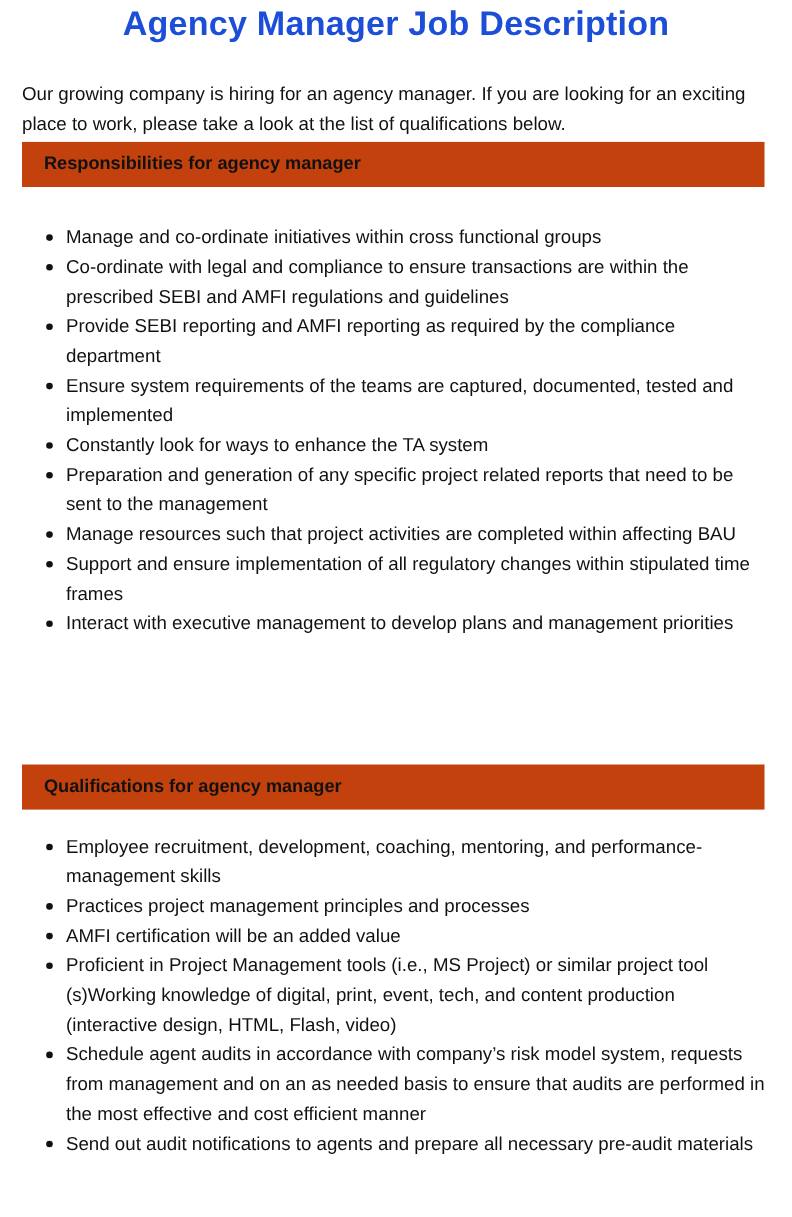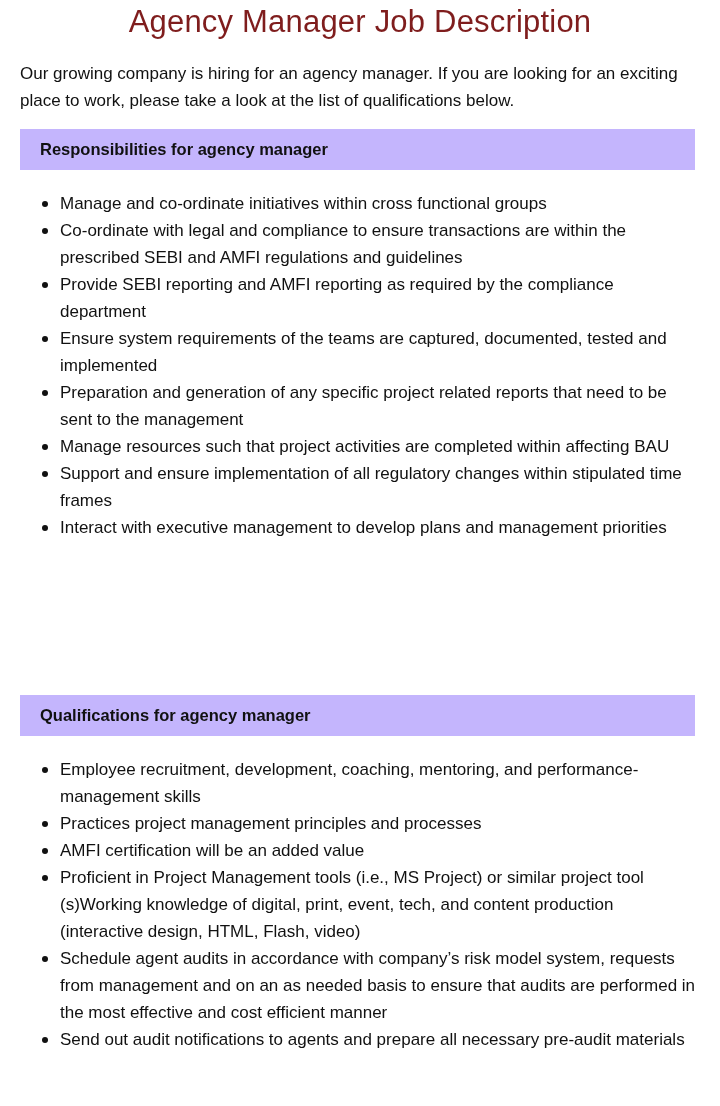--- a/index.html
+++ b/index.html
@@ -22,60 +22,60 @@
       width: 720px;
     }
     .title {
       margin: 0;
       position: absolute;
       top: 2px;
       left: 0;
       width: 720px;
       text-align: center;
       font-size: 31px;
-      font-weight: normal;
+      font-weight: bold;
       line-height: 40px;
-      color: #7f1d1d;
+      color: #1d4ed8;
       letter-spacing: 0.2px;
     }
     .intro {
       position: absolute;
-      top: 60px;
+      top: 72px;
       left: 20px;
       width: 680px;
       margin: 0;
       font-size: 17px;
       line-height: 27px;
       color: #111111;
     }
     .section-header {
       position: absolute;
       left: 20px;
       width: 675px;
       height: 41px;
-      background: #c4b5fd;
+      background: #c2410c;
       box-sizing: border-box;
       padding-left: 20px;
       font-size: 16.5px;
       font-weight: bold;
       line-height: 41px;
       color: #111111;
     }
     .section-header.resp { top: 129px; }
     .section-header.qual { top: 695px; }
     ul.items {
       position: absolute;
       left: 20px;
       width: 680px;
       margin: 0;
       padding: 0 0 0 40px;
       box-sizing: border-box;
       list-style: none;
     }
-    ul.items.resp { top: 190px; }
+    ul.items.resp { top: 202px; }
     ul.items.qual { top: 756px; }
     ul.items li {
       position: relative;
       font-size: 17px;
       line-height: 27px;
       color: #111111;
       margin: 0;
       padding: 0;
     }
     ul.items li .bullet {
@@ -94,20 +94,21 @@
 <div class="page">
   <h1 class="title">Agency Manager Job Description</h1>
   <p class="intro">Our growing company is hiring for an agency manager. If you are looking for an exciting place to work, please take a look at the list of qualifications below.</p>
 
   <div class="section-header resp">Responsibilities for agency manager</div>
   <ul class="items resp">
     <li><span class="bullet"></span><span>Manage and co-ordinate initiatives within cross functional groups</span></li>
     <li><span class="bullet"></span><span>Co-ordinate with legal and compliance to ensure transactions are within the prescribed SEBI and AMFI regulations and guidelines</span></li>
     <li><span class="bullet"></span><span>Provide SEBI reporting and AMFI reporting as required by the compliance department</span></li>
     <li><span class="bullet"></span><span>Ensure system requirements of the teams are captured, documented, tested and implemented</span></li>
+    <li><span class="bullet"></span><span>Constantly look for ways to enhance the TA system</span></li>
     <li><span class="bullet"></span><span>Preparation and generation of any specific project related reports that need to be sent to the management</span></li>
     <li><span class="bullet"></span><span>Manage resources such that project activities are completed within affecting BAU</span></li>
     <li><span class="bullet"></span><span>Support and ensure implementation of all regulatory changes within stipulated time frames</span></li>
     <li><span class="bullet"></span><span>Interact with executive management to develop plans and management priorities</span></li>
   </ul>
 
   <div class="section-header qual">Qualifications for agency manager</div>
   <ul class="items qual">
     <li><span class="bullet"></span><span>Employee recruitment, development, coaching, mentoring, and performance-management skills</span></li>
     <li><span class="bullet"></span><span>Practices project management principles and processes</span></li>

